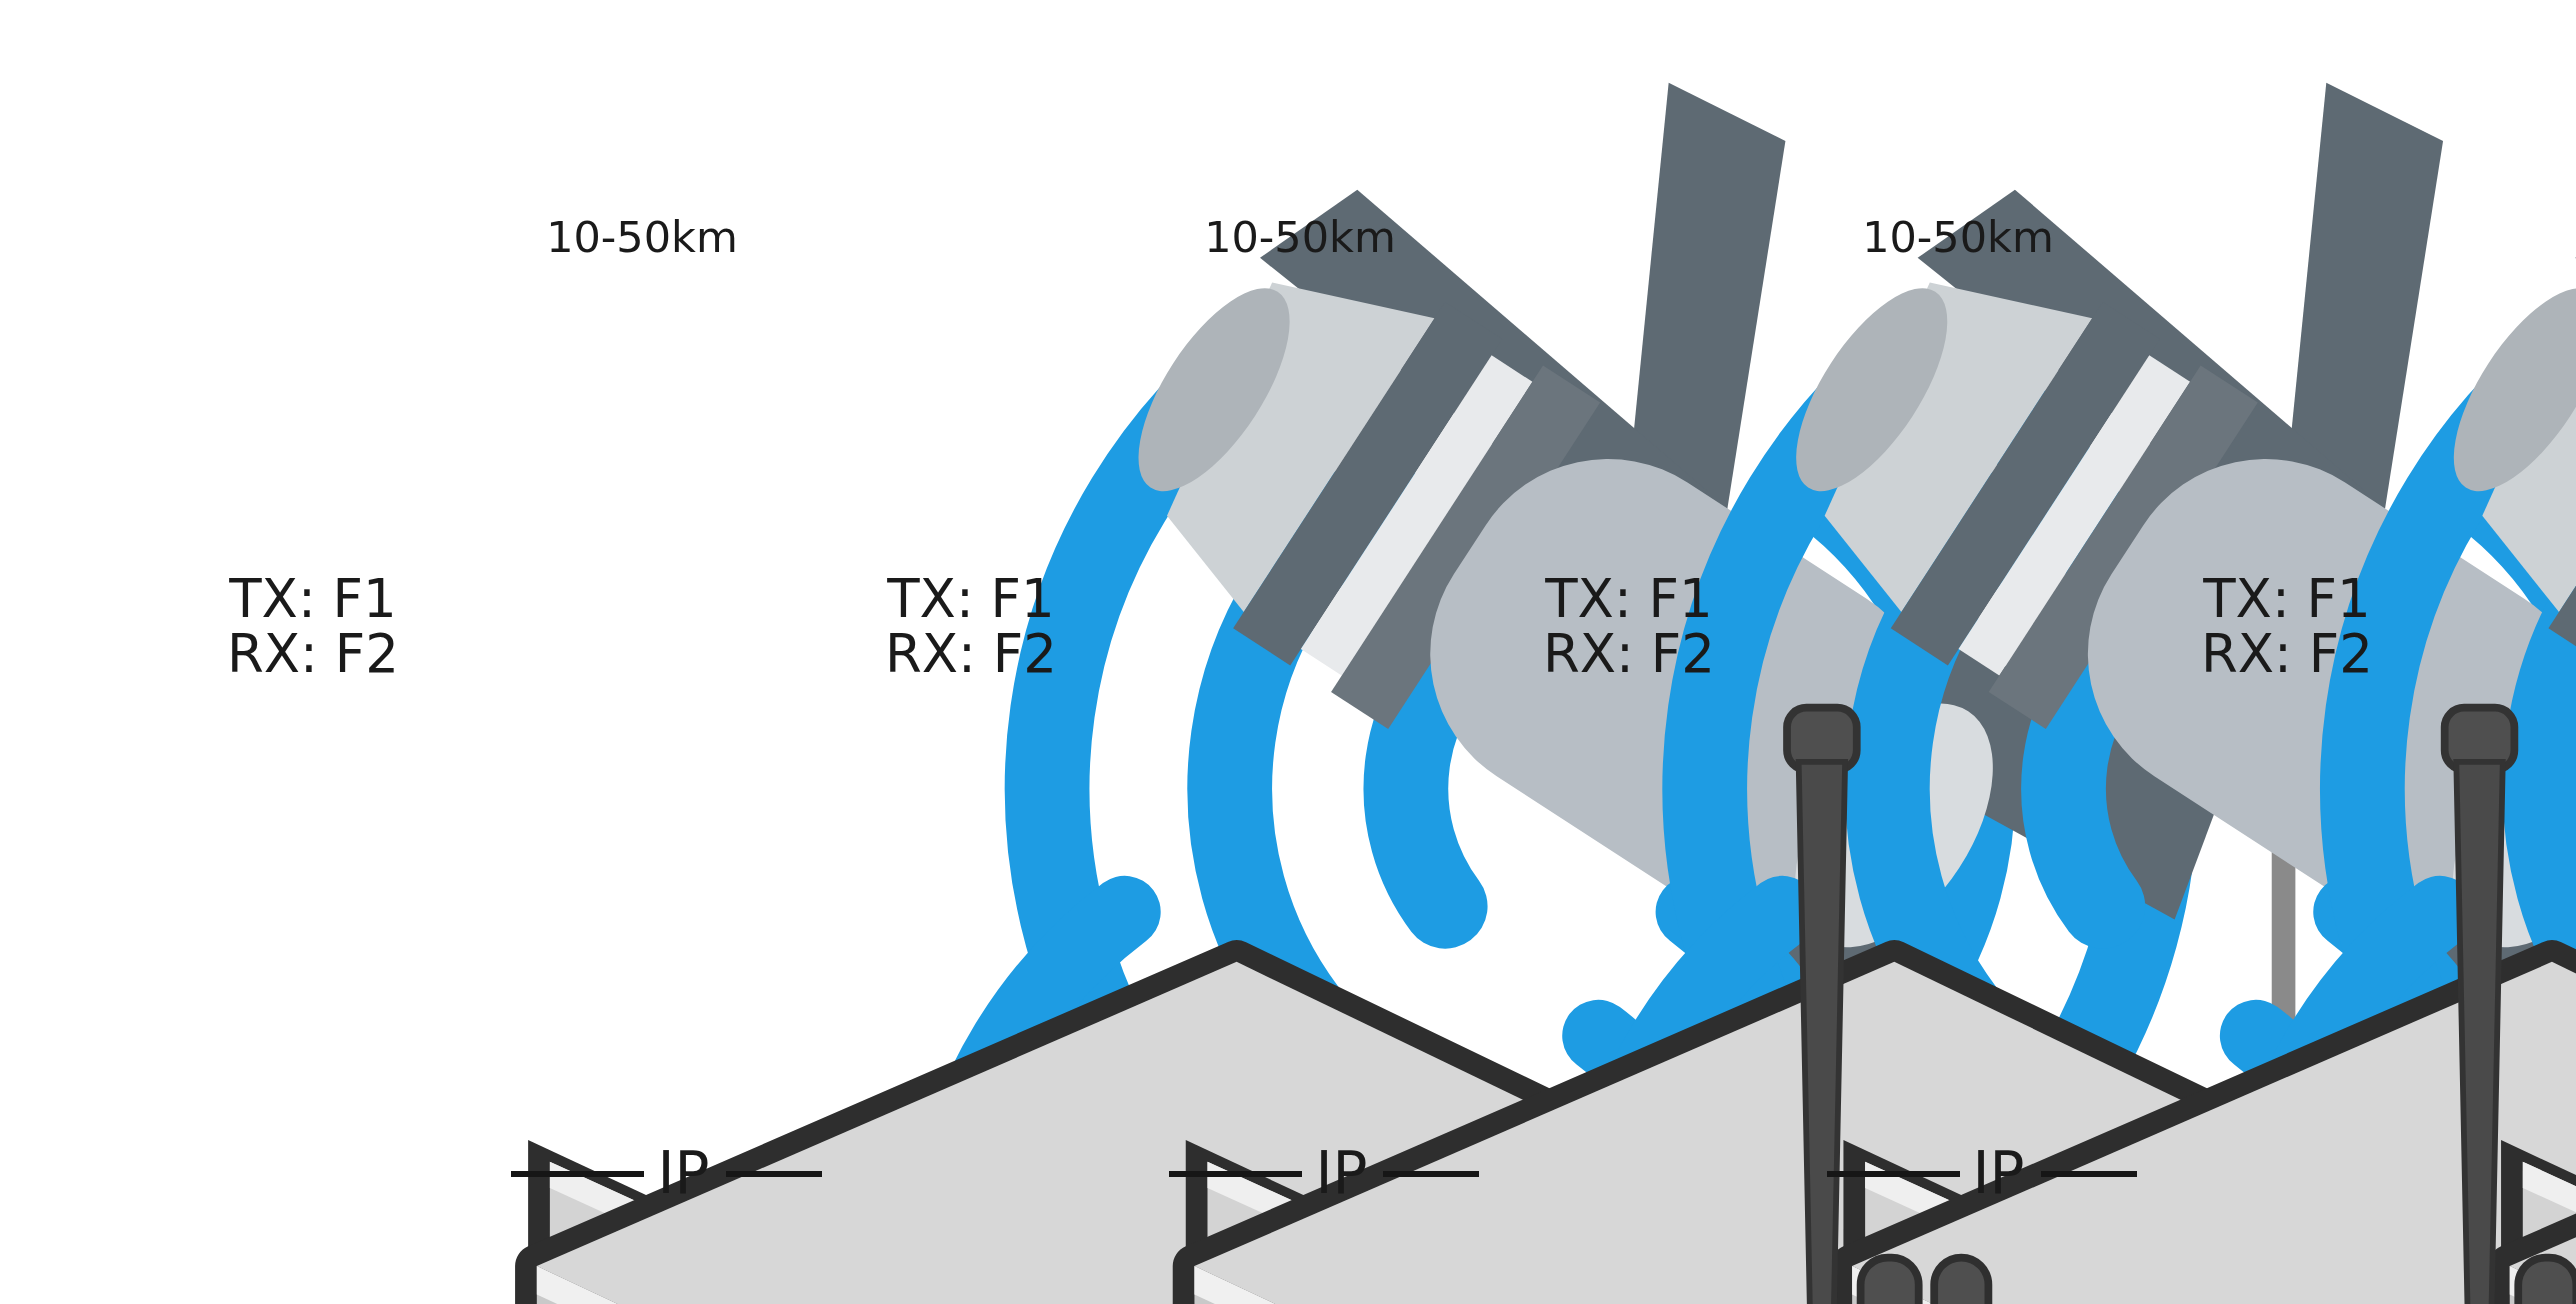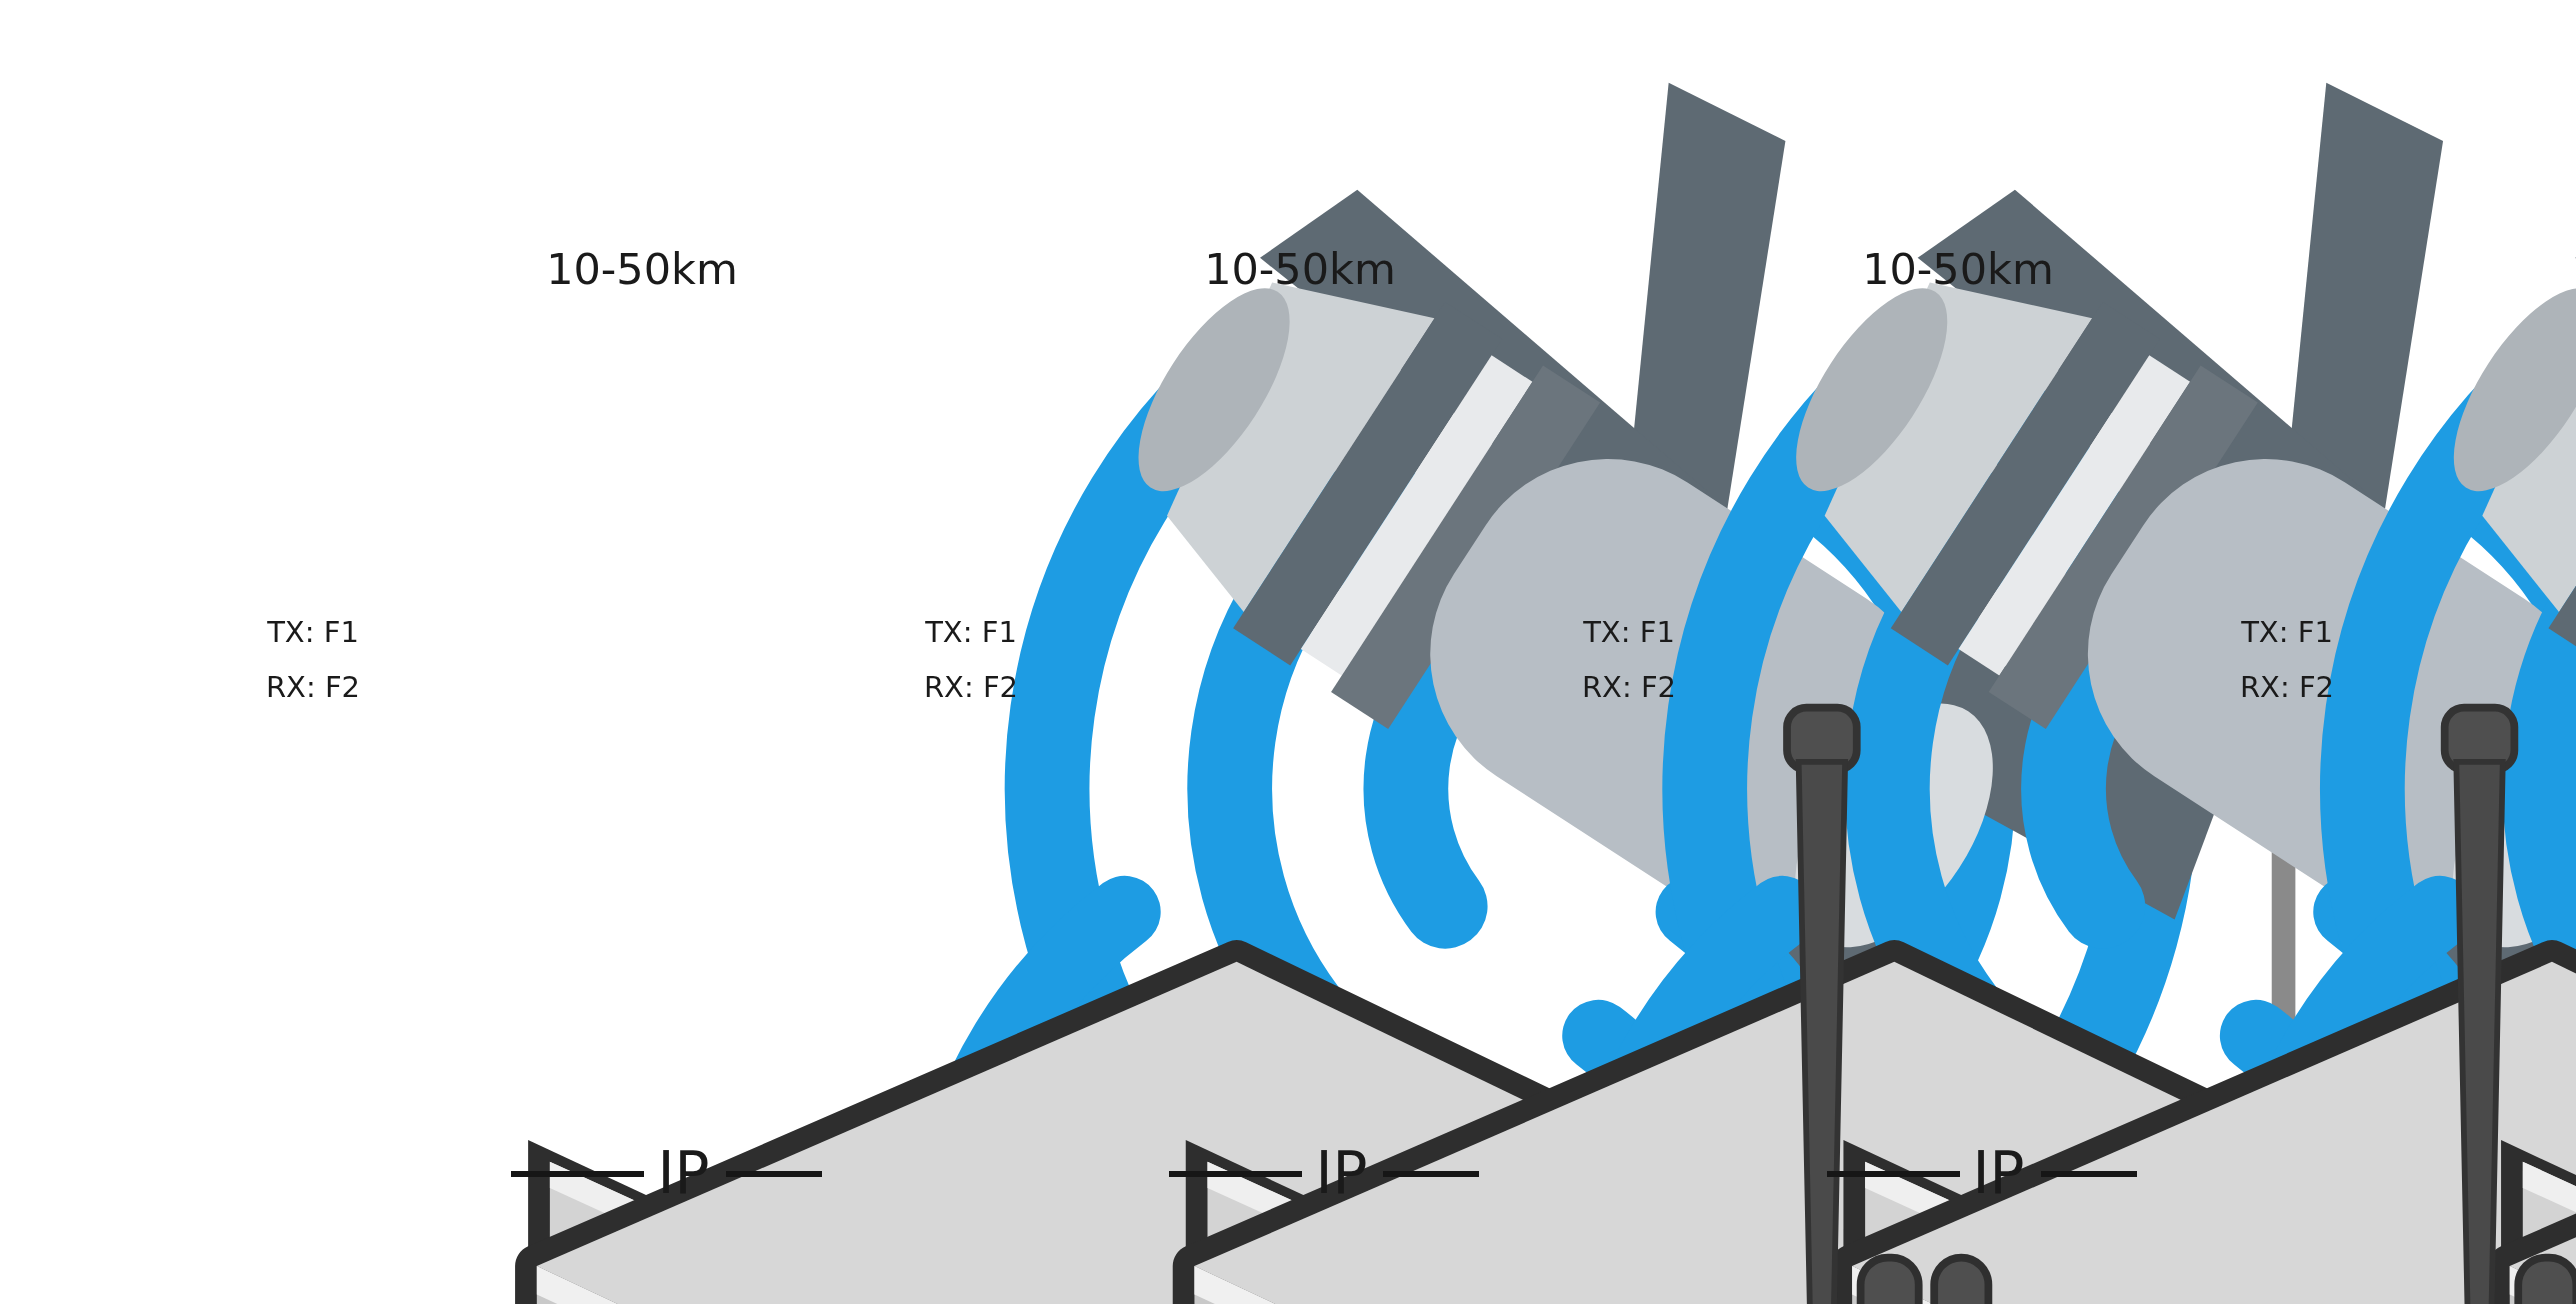--- a/index.html
+++ b/index.html
@@ -1,21 +1,21 @@
 <!DOCTYPE html>
 <html style="font-size:9px"><head>
 <meta charset="utf-8">
 <style>
   html,body{margin:0;padding:0;background:#ffffff;}
   .canvas{position:relative;width:2576px;height:1304px;background:#ffffff;overflow:hidden;
           font-family:"DejaVu Sans","Liberation Sans",sans-serif;color:#1A1A1A;}
   .scene{position:absolute;left:0;top:0;}
   .lbl{position:absolute;text-align:center;white-space:nowrap;color:#1A1A1A;}
-  .dist{width:282px;font-size:43px;line-height:56px;top:209px;margin-top:32px;}
-  .txrx{width:282px;font-size:29px;line-height:55px;top:605px;}
+  .dist{width:282px;font-size:43px;line-height:56px;top:209px;}
+  .txrx{width:282px;font-size:53px;line-height:55px;top:571px;}
   .iptxt{width:113px;font-size:58px;line-height:56px;top:1145px;}
   .ipline{position:absolute;height:5.6px;background:#161616;top:1171px;}
 </style>
 </head>
 <body>
 
 <div class="canvas">
 
 <svg class="scene" width="2576" height="1304" viewBox="0 0 4562 2310" xmlns="http://www.w3.org/2000/svg" xmlns:xlink="http://www.w3.org/1999/xlink">
 <defs>

